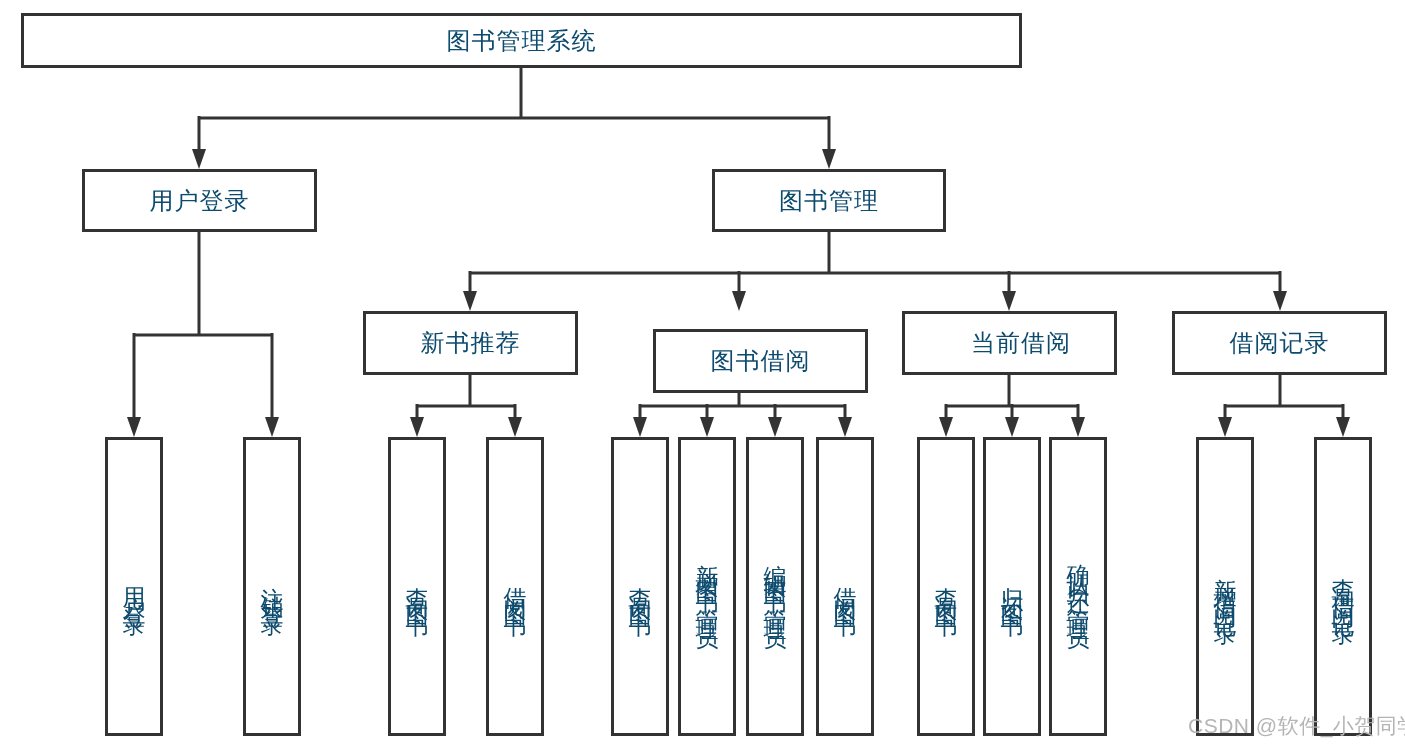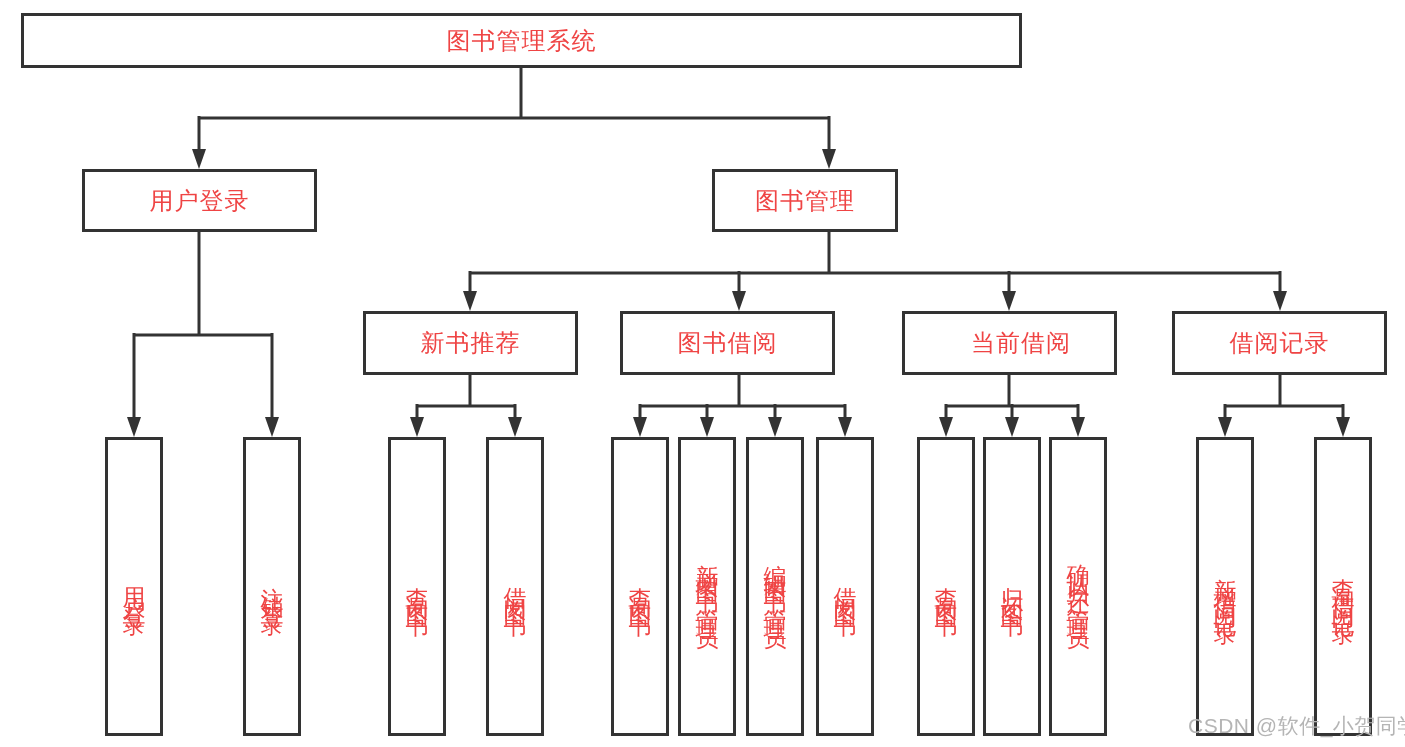--- a/index.html
+++ b/index.html
@@ -18,34 +18,34 @@
     pointer-events: none;
   }
   .box {
     position: absolute;
     box-sizing: border-box;
     border: 3px solid #333333;
     background: #ffffff;
     display: flex;
     align-items: center;
     justify-content: center;
-    color: #ef4444;
+    color: #0c4a6e;
     z-index: 2;
   }
   .h-box {
     font-size: 24px;
     letter-spacing: 1px;
     white-space: nowrap;
   }
   .root-box   { left: 21px;  top: 13px;  width: 1001px; height: 55px; }
   .lv2-a      { left: 82px;  top: 169px; width: 235px;  height: 63px; }
-  .lv2-b      { left: 712px; top: 169px; width: 186px;  height: 63px; }
+  .lv2-b      { left: 712px; top: 169px; width: 234px;  height: 63px; }
   .lv3        { top: 311px;  width: 215px; height: 64px; }
   .lv3-a      { left: 363px; }
-  .lv3-b      { left: 620px; }
+  .lv3-b      { left: 653px; margin-top: 18px; }
   .lv3-c      { left: 902px; padding-left: 23px; }
   .lv3-d      { left: 1172px; }
   .leaf {
     top: 437px;
     width: 58px;
     height: 299px;
     writing-mode: vertical-rl;
     text-orientation: mixed;
     font-size: 23px;
     letter-spacing: 9px;

